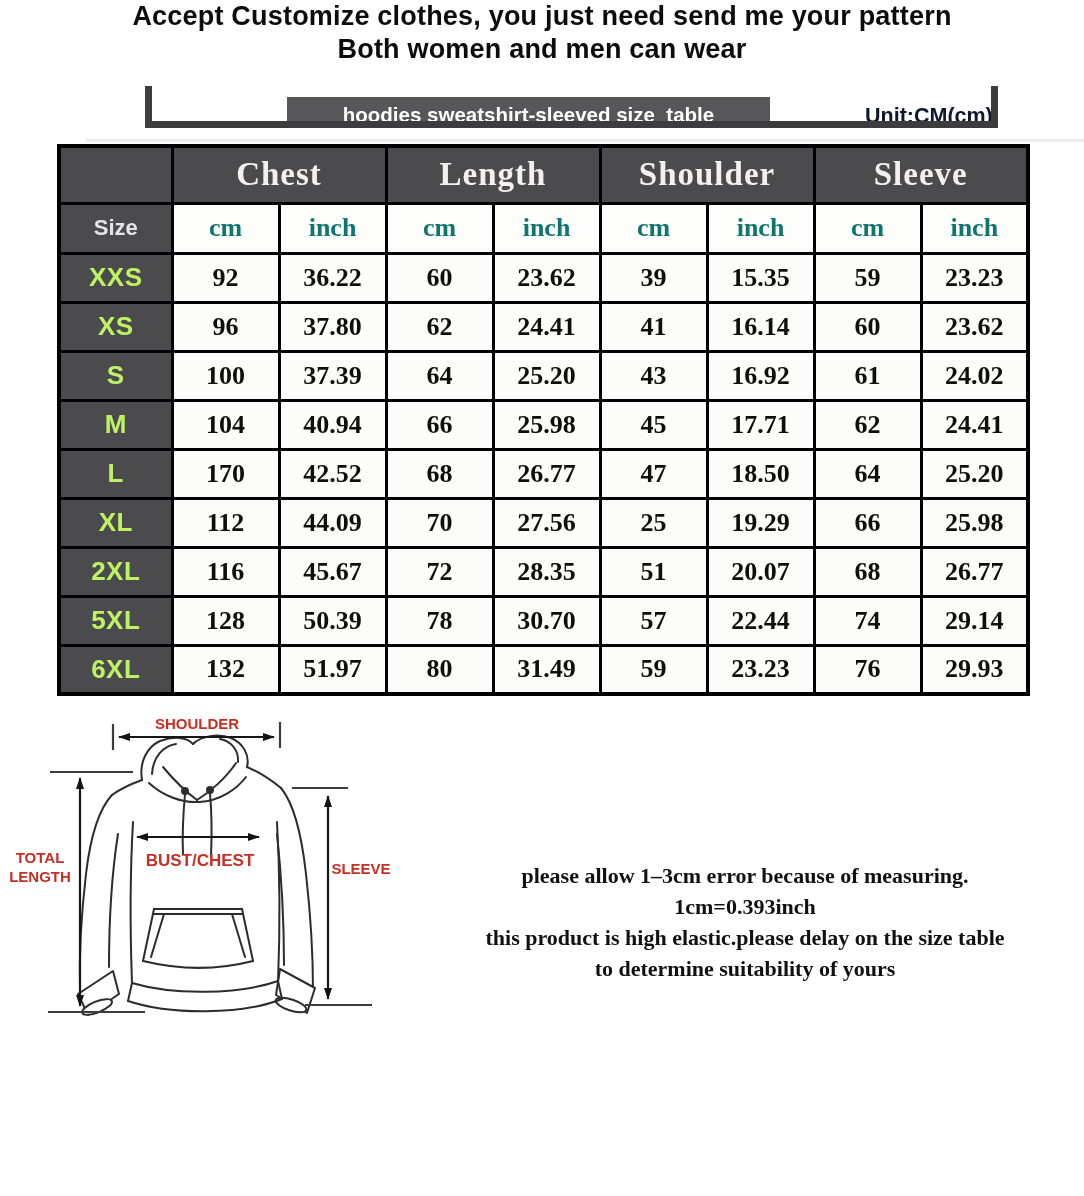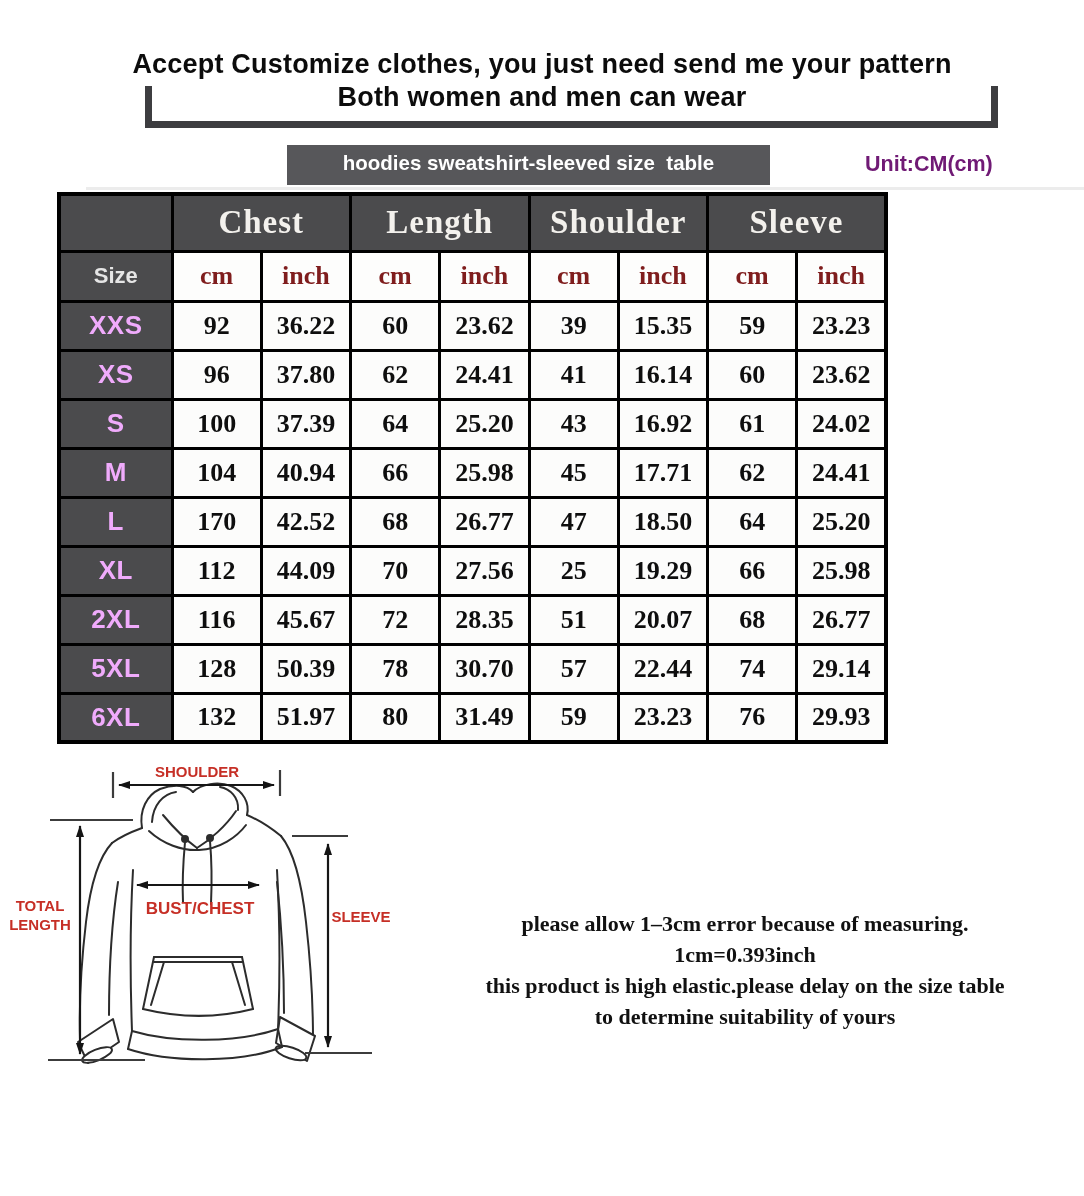--- a/index.html
+++ b/index.html
@@ -7,49 +7,49 @@
     --bar:#57575a;
     --red:#c62f26;
     --border:#000000;
   }
   html,body{margin:0;padding:0;background:#fff;}
   #page{
     position:relative;width:1084px;height:1196px;background:#fff;
     font-family:"Liberation Sans",sans-serif;overflow:hidden;
   }
   
-  .title-block{position:relative;padding-top:48px;height:88px;text-align:center;z-index:1;}
+  .title-block{position:relative;height:88px;text-align:center;z-index:1;}
   .title-line{position:relative;z-index:2;font-weight:bold;font-size:27px;line-height:33px;color:#0c0c0c;letter-spacing:.2px;}
   .title-bracket{
     position:absolute;left:145px;top:86px;width:853px;height:42px;box-sizing:border-box;
     border:7px solid #3d3d40;border-top:none;z-index:0;
   }
   
   .subheader{position:relative;height:44px;margin-top:8px;}
   .size-bar{
-    position:absolute;left:287px;top:1px;width:483px;height:40px;background:var(--bar);
+    position:absolute;left:287px;top:1px;width:483px;height:24px;background:var(--bar);
     color:#fff;font-weight:bold;font-size:20.5px;line-height:36px;text-align:center;white-space:pre;
   }
-  .unit-label{position:absolute;left:865px;top:8px;font-weight:bold;font-size:21.5px;color:#701a75;}
+  .unit-label{position:absolute;left:865px;top:8px;font-weight:bold;font-size:21.5px;color:#0f172a;}
   .divider{position:absolute;left:86px;right:0;top:43px;height:3px;background:#ececec;}
   
   table.size-table{
-    margin:4px 16px 0 57px;width:831px;border-collapse:collapse;table-layout:fixed;
+    margin:4px 16px 0 57px;width:973px;border-collapse:collapse;table-layout:fixed;
     border:4px solid var(--border);
   }
   table.size-table th,table.size-table td{border:3px solid var(--border);padding:0;text-align:center;vertical-align:middle;}
   col.c-size{width:113px;}
   tr.group-row{height:57px;}
   tr.unit-row{height:50px;}
   tbody tr{height:49px;}
   .corner-cell,.group-cell,.size-head,.size-cell{background:var(--dark);}
   .group-cell{color:#f3f1ed;font-family:"Liberation Serif",serif;font-weight:bold;font-size:33px;letter-spacing:1px;}
   .size-head{color:#e5e5e5;font-weight:bold;font-size:22px;}
-  .unit-cell{background:#fdfdfc;font-family:"Liberation Serif",serif;font-weight:bold;font-size:26px;color:#7f1d1d;}
-  .size-cell{color:#f0abfc;font-weight:bold;font-size:26px;letter-spacing:.5px;}
+  .unit-cell{background:#fdfdfc;font-family:"Liberation Serif",serif;font-weight:bold;font-size:26px;color:#0f766e;}
+  .size-cell{color:#bef264;font-weight:bold;font-size:26px;letter-spacing:.5px;}
   .val-cell{background:#fcfcfb;font-family:"Liberation Serif",serif;font-weight:bold;font-size:26px;color:#0e0e0e;}
   
   .bottom{position:relative;height:349px;margin-top:8px;}
   svg.diagram{position:absolute;left:0;top:0;}
   .footer-note{
     position:absolute;left:400px;top:156px;width:690px;text-align:center;
     font-family:"Liberation Serif",serif;font-weight:bold;font-size:22px;line-height:31px;color:#111;
   }
 </style>
 </head>

